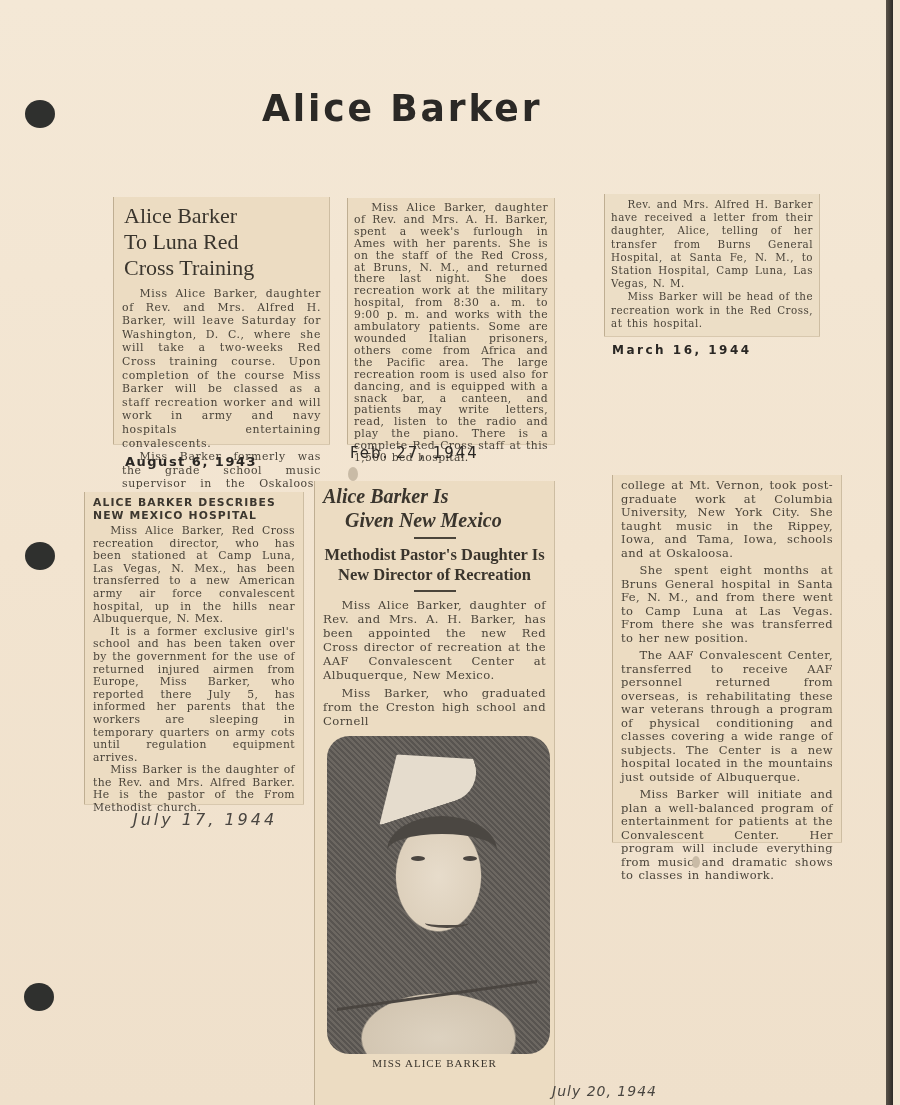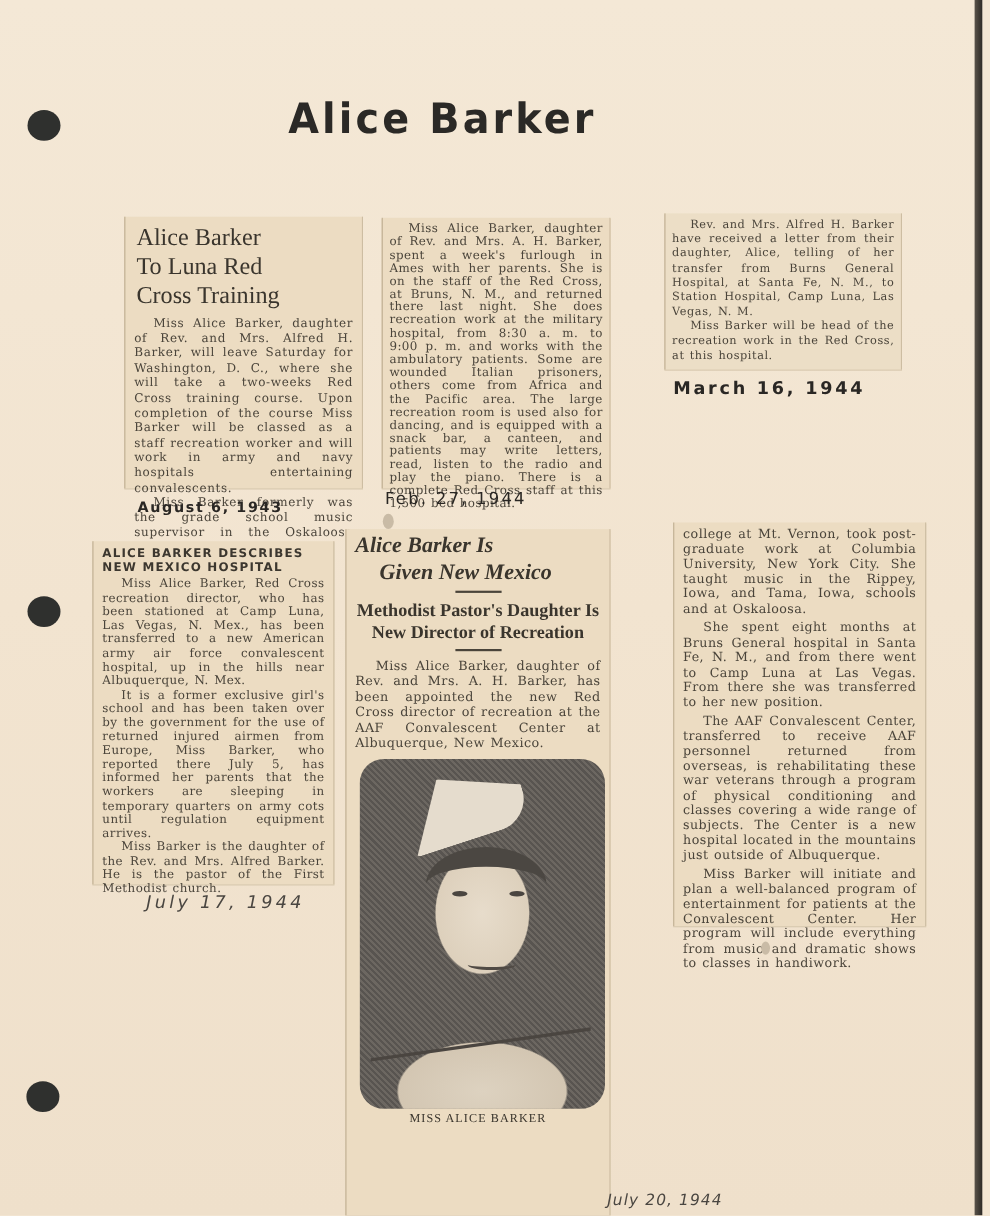--- a/index.html
+++ b/index.html
@@ -131,42 +131,43 @@
   <div class="clip" id="clip2">
     <p style="font-weight:normal;">Miss Alice Barker, daughter of Rev. and Mrs. A. H. Barker, spent a week's furlough in Ames with her parents. She is on the staff of the Red Cross, at Bruns, N. M., and returned there last night. She does recreation work at the military hospital, from 8:30 a. m. to 9:00 p. m. and works with the ambulatory patients. Some are wounded Italian prisoners, others come from Africa and the Pacific area. The large recreation room is used also for dancing, and is equipped with a snack bar, a canteen, and patients may write letters, read, listen to the radio and play the piano. There is a complete Red Cross staff at this 1,500 bed hospital.</p>
   </div>
   <div class="handwritten" style="left:350px;top:444px;font-size:15px;font-weight:normal;letter-spacing:2px;">Feb. 27, 1944</div>
   <div class="stain" style="left:348px;top:467px;"></div>
 
   <div class="clip" id="clip3">
     <p>Rev. and Mrs. Alfred H. Barker have received a letter from their daughter, Alice, telling of her transfer from Burns General Hospital, at Santa Fe, N. M., to Station Hospital, Camp Luna, Las Vegas, N. M.</p>
     <p>Miss Barker will be head of the recreation work in the Red Cross, at this hospital.</p>
   </div>
-  <div class="handwritten" style="left:612px;top:343px;font-size:16px;letter-spacing:2.5px;">March 16, 1944</div>
+  <div class="handwritten" style="left:612px;top:343px;font-size:12px;letter-spacing:2.5px;">March 16, 1944</div>
 
   <div class="clip" id="clip4">
     <h3>
       <span style="display:block">ALICE BARKER DESCRIBES</span>
       <span style="display:block">NEW MEXICO HOSPITAL</span>
     </h3>
     <p>Miss Alice Barker, Red Cross recreation director, who has been stationed at Camp Luna, Las Vegas, N. Mex., has been transferred to a new American army air force convalescent hospital, up in the hills near Albuquerque, N. Mex.</p>
     <p>It is a former exclusive girl's school and has been taken over by the government for the use of returned injured airmen from Europe, Miss Barker, who reported there July 5, has informed her parents that the workers are sleeping in temporary quarters on army cots until regulation equipment arrives.</p>
-    <p>Miss Barker is the daughter of the Rev. and Mrs. Alfred Barker. He is the pastor of the First Methodist church.</p>
+    <p>Miss Barker is the daughter of the Rev. and Mrs. Alfred Barker. He is the pastor of the From Methodist church.</p>
   </div>
   <div class="handwritten light" style="left:133px;top:810px;">July 17, 1944</div>
 
   <div class="clip" id="clip5">
     <div class="h-italic">
       <span>Alice Barker Is</span>
       <span style="padding-left:22px">Given New Mexico</span>
     </div>
     <div class="rule"></div>
     <div class="subhead">Methodist Pastor's Daughter Is New Director of Recreation</div>
     <div class="rule"></div>
     <p>Miss Alice Barker, daughter of Rev. and Mrs. A. H. Barker, has been appointed the new Red Cross director of recreation at the AAF Convalescent Center at Albuquerque, New Mexico.</p>
+    <p>Miss Barker, who graduated from the Creston high school and Cornell</p>
     <div class="photo">
       <div class="hair"></div>
       <div class="cap"></div>
       <div class="eye" style="left:84px;"></div>
       <div class="eye" style="left:136px;"></div>
       <div class="smile"></div>
       <div class="collar"></div>
     </div>
     <div class="caption">MISS ALICE BARKER</div>
   </div>

